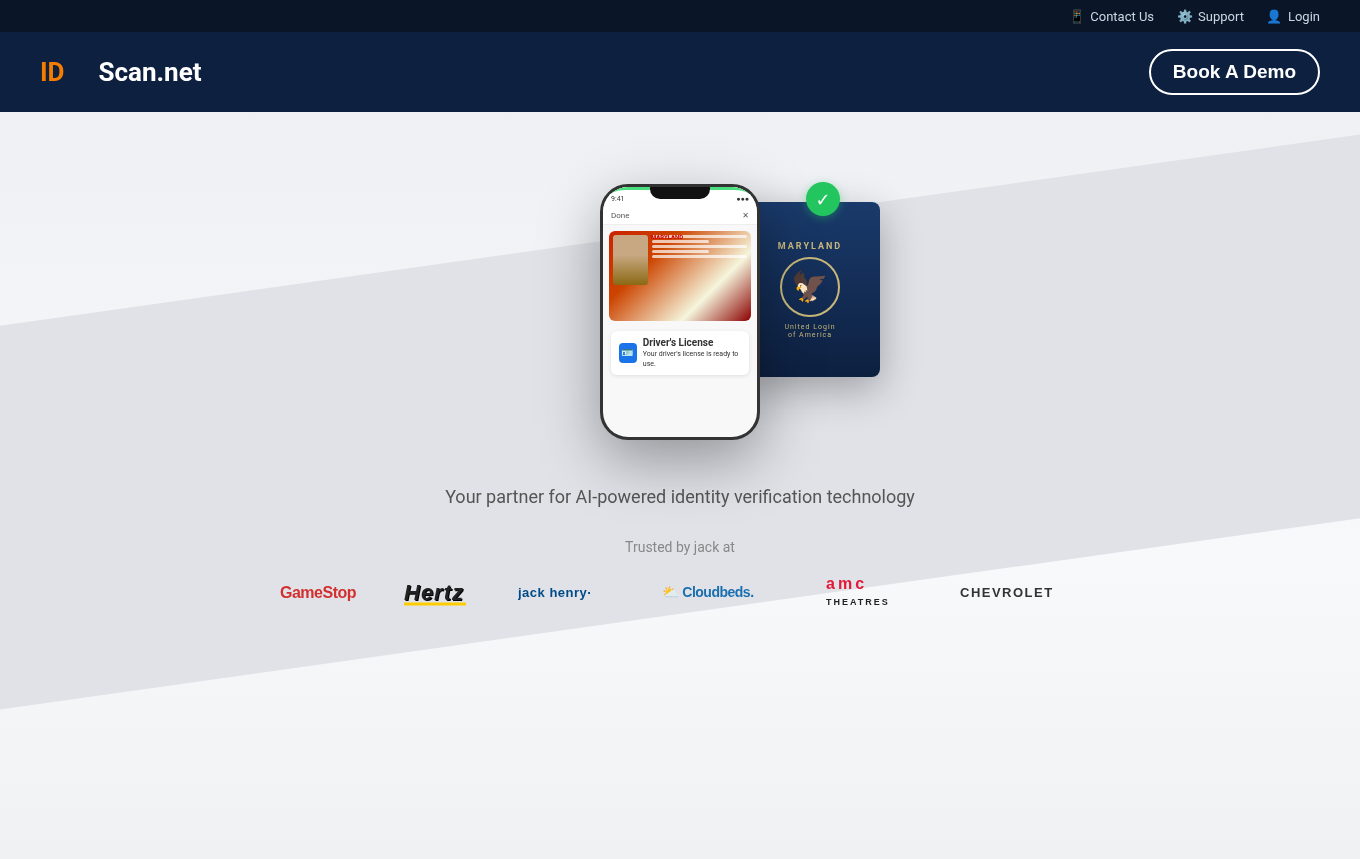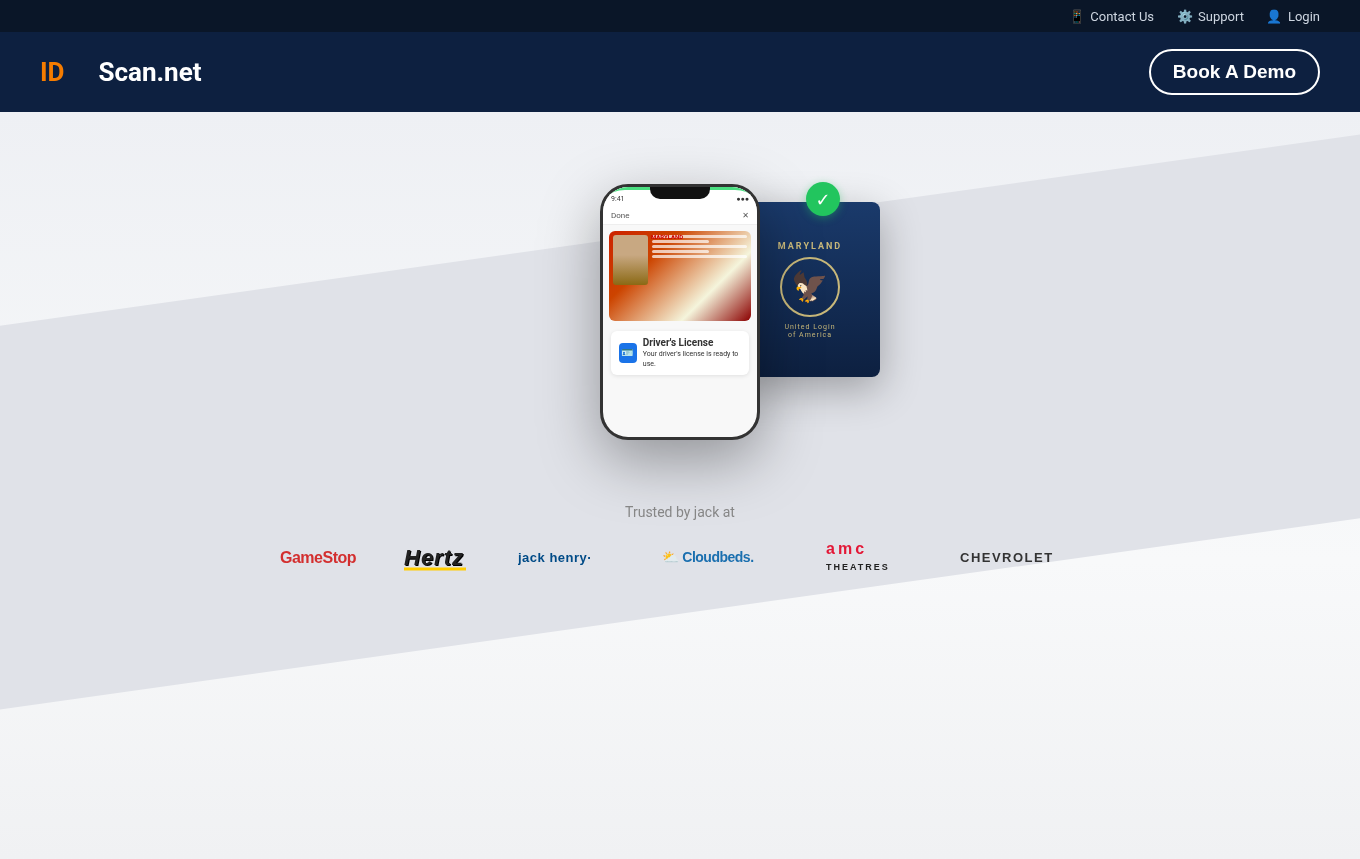--- a/index.html
+++ b/index.html
@@ -436,20 +436,21 @@
         <div class="passport-seal">
           <div class="passport-seal-inner">🦅</div>
         </div>
         <div class="passport-subtitle">
           <span>United Login</span><br>
           <span>of America</span>
         </div>
       </div>
     </div>
 
+    <p class="hero-subtitle">Your partner for AI-powered identity verification technology</p>
 
 
     <p class="trusted-text">Trusted by jack at</p>
 
     <div class="logos-row">
 
       <div class="brand-logo gamestop-logo">
         <svg width="80" height="22" viewBox="0 0 80 22">
           <text x="0" y="17" font-size="16" font-weight="900" font-family="Arial,sans-serif" fill="#d32f2f">GameStop</text>
         </svg>

